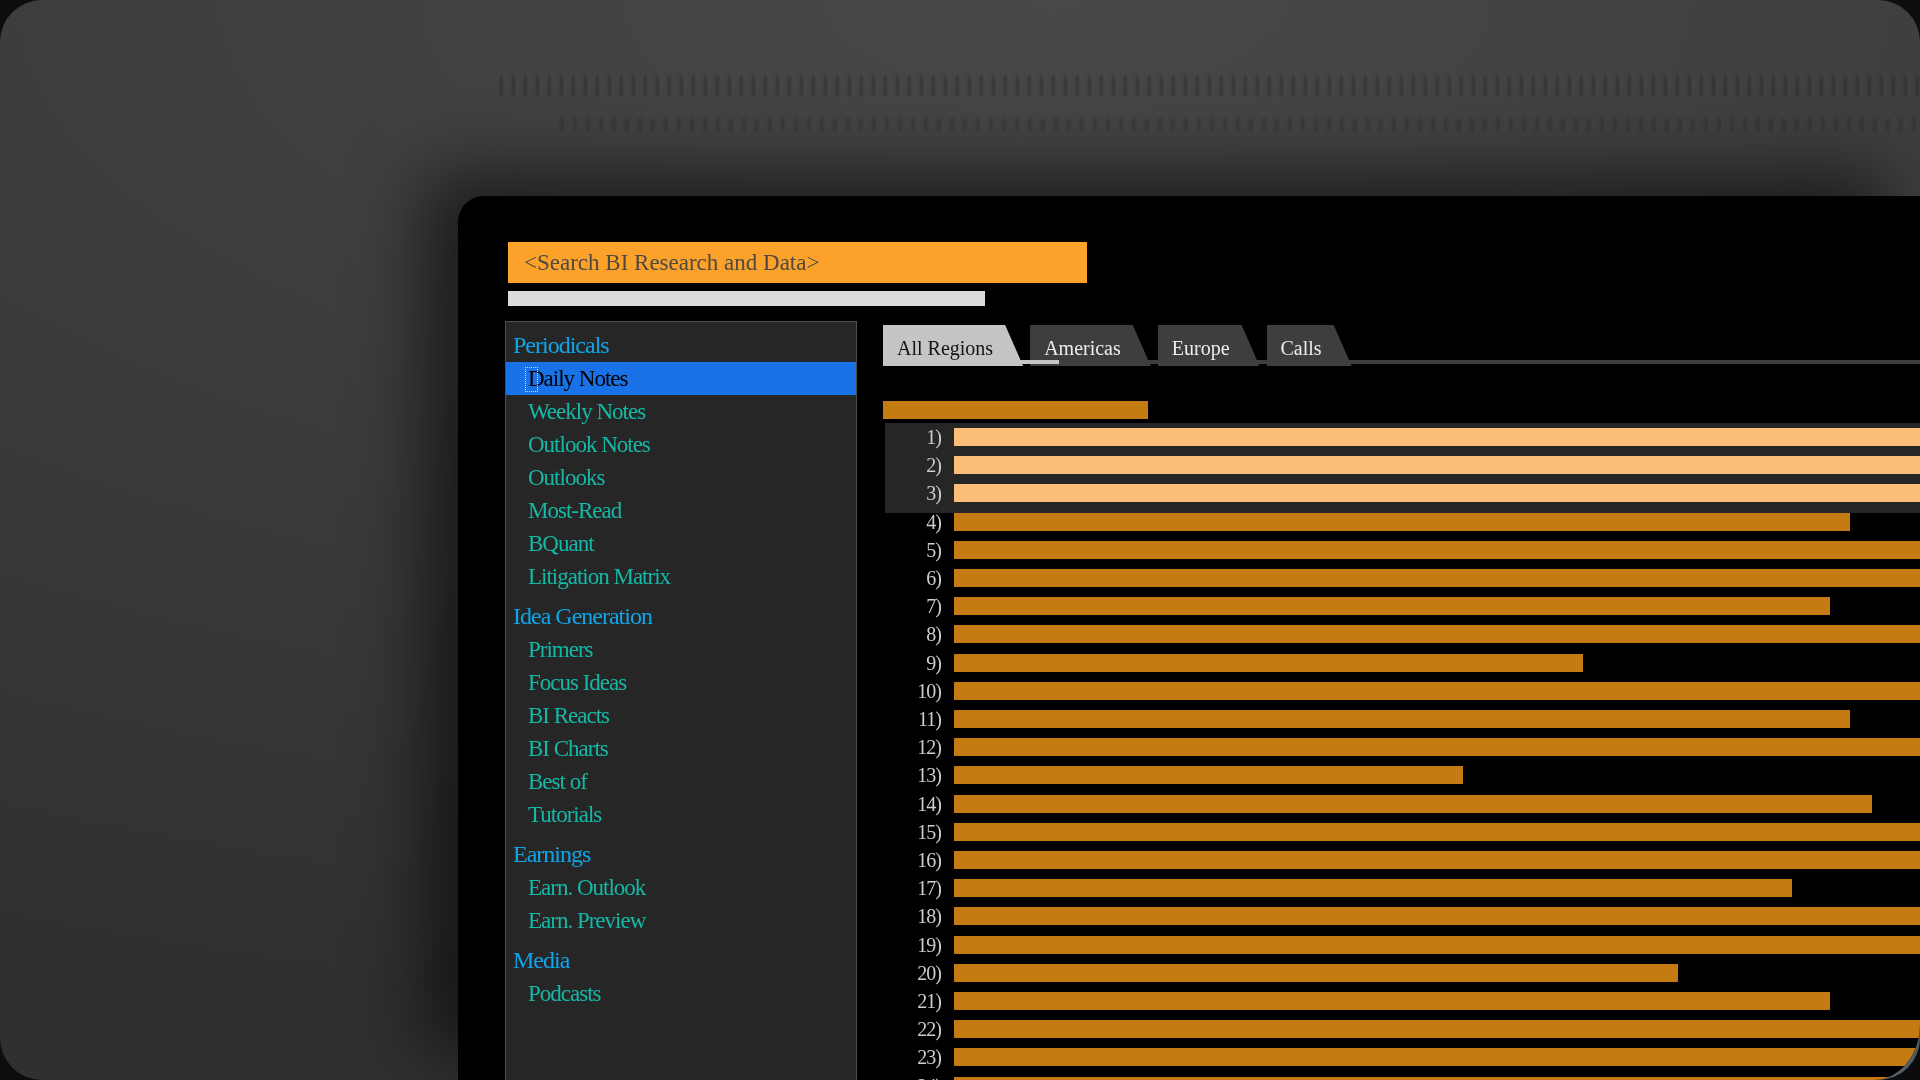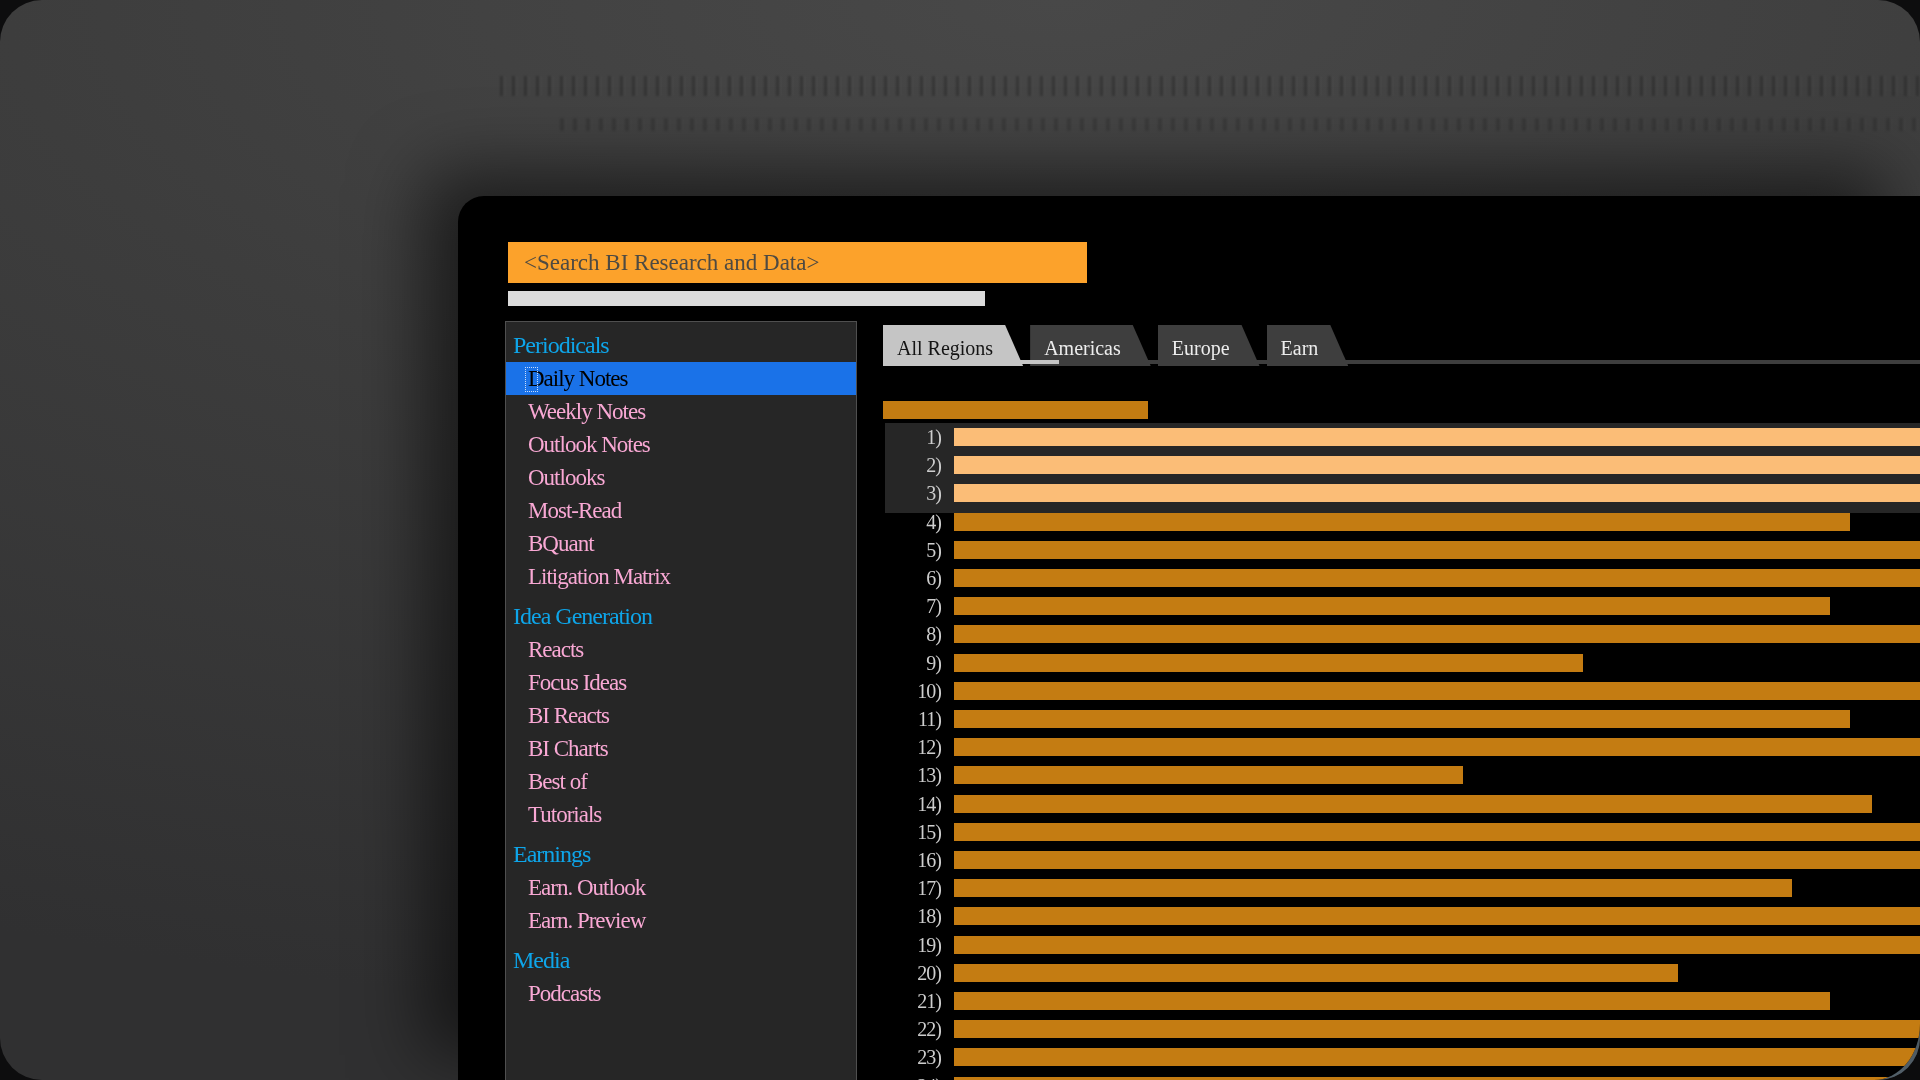--- a/index.html
+++ b/index.html
@@ -28,21 +28,21 @@
     padding-left:16px;box-sizing:border-box;white-space:nowrap;cursor:text;}
   .progress-bar{position:absolute;left:50px;top:95px;width:477px;height:15px;background:#DCDCDC;}
 
   
   .sidebar{position:absolute;left:47px;top:125px;width:352px;bottom:-4px;
     background:#262626;border:1px solid #4f4f4f;border-bottom:none;box-sizing:border-box;
     padding-top:7px;}
   .side-header{color:#0ea5e9;font-size:24px;line-height:33px;padding-left:7px;
     letter-spacing:-1px;margin-top:7px;white-space:nowrap;}
   .side-header:first-child{margin-top:0;}
-  .side-item{color:#f9a8d4;font-size:23px;line-height:33px;padding-left:22px;
+  .side-item{color:#14b8a6;font-size:23px;line-height:33px;padding-left:22px;
     letter-spacing:-1px;white-space:nowrap;cursor:pointer;position:relative;}
   .side-item.selected{background:#1a72e8;color:#000000;}
   .side-item.selected::before{content:"";position:absolute;left:19px;top:5px;width:11px;height:23px;
     border:1px dotted rgba(235,240,255,.85);}
 
   
   .tabs{position:absolute;left:425px;top:129px;height:35px;display:flex;}
   .tab{height:35px;line-height:35px;font-size:20px;padding:6px 30px 0 14px;margin-right:7px;
     background:#3e3e3e;color:#ededed;white-space:nowrap;cursor:pointer;
     clip-path:polygon(0 0, calc(100% - 18px) 0, 100% 100%, 0 100%);}
@@ -76,38 +76,38 @@
     <div class="sidebar" id="sidebar">
         <div class="side-header">Periodicals</div>
         <div class="side-item selected">Daily Notes</div>
         <div class="side-item">Weekly Notes</div>
         <div class="side-item">Outlook Notes</div>
         <div class="side-item">Outlooks</div>
         <div class="side-item">Most-Read</div>
         <div class="side-item">BQuant</div>
         <div class="side-item">Litigation Matrix</div>
         <div class="side-header">Idea Generation</div>
-        <div class="side-item">Reacts</div>
+        <div class="side-item">Primers</div>
         <div class="side-item">Focus Ideas</div>
         <div class="side-item">BI Reacts</div>
         <div class="side-item">BI Charts</div>
         <div class="side-item">Best of</div>
         <div class="side-item">Tutorials</div>
         <div class="side-header">Earnings</div>
         <div class="side-item">Earn. Outlook</div>
         <div class="side-item">Earn. Preview</div>
         <div class="side-header">Media</div>
         <div class="side-item">Podcasts</div>
       </div>
 
     <div class="tabs" id="tabs">
         <div class="tab active">All Regions</div>
         <div class="tab">Americas</div>
         <div class="tab">Europe</div>
-        <div class="tab">Earn</div>
+        <div class="tab">Calls</div>
       </div>
     <div class="tab-underline"></div>
     <div class="tab-underline-active" id="tabUnderlineActive" style="width: 176px;"></div>
 
     <div class="chart-title-block"></div>
     <div class="chart-highlight"></div>
     <div class="chart-rows" id="chartRows">
         <div class="crow" style="top: 230px;">
           <span class="crow-label">1)</span>
           <span class="crow-bar light" style="width: 1050px;"></span>

